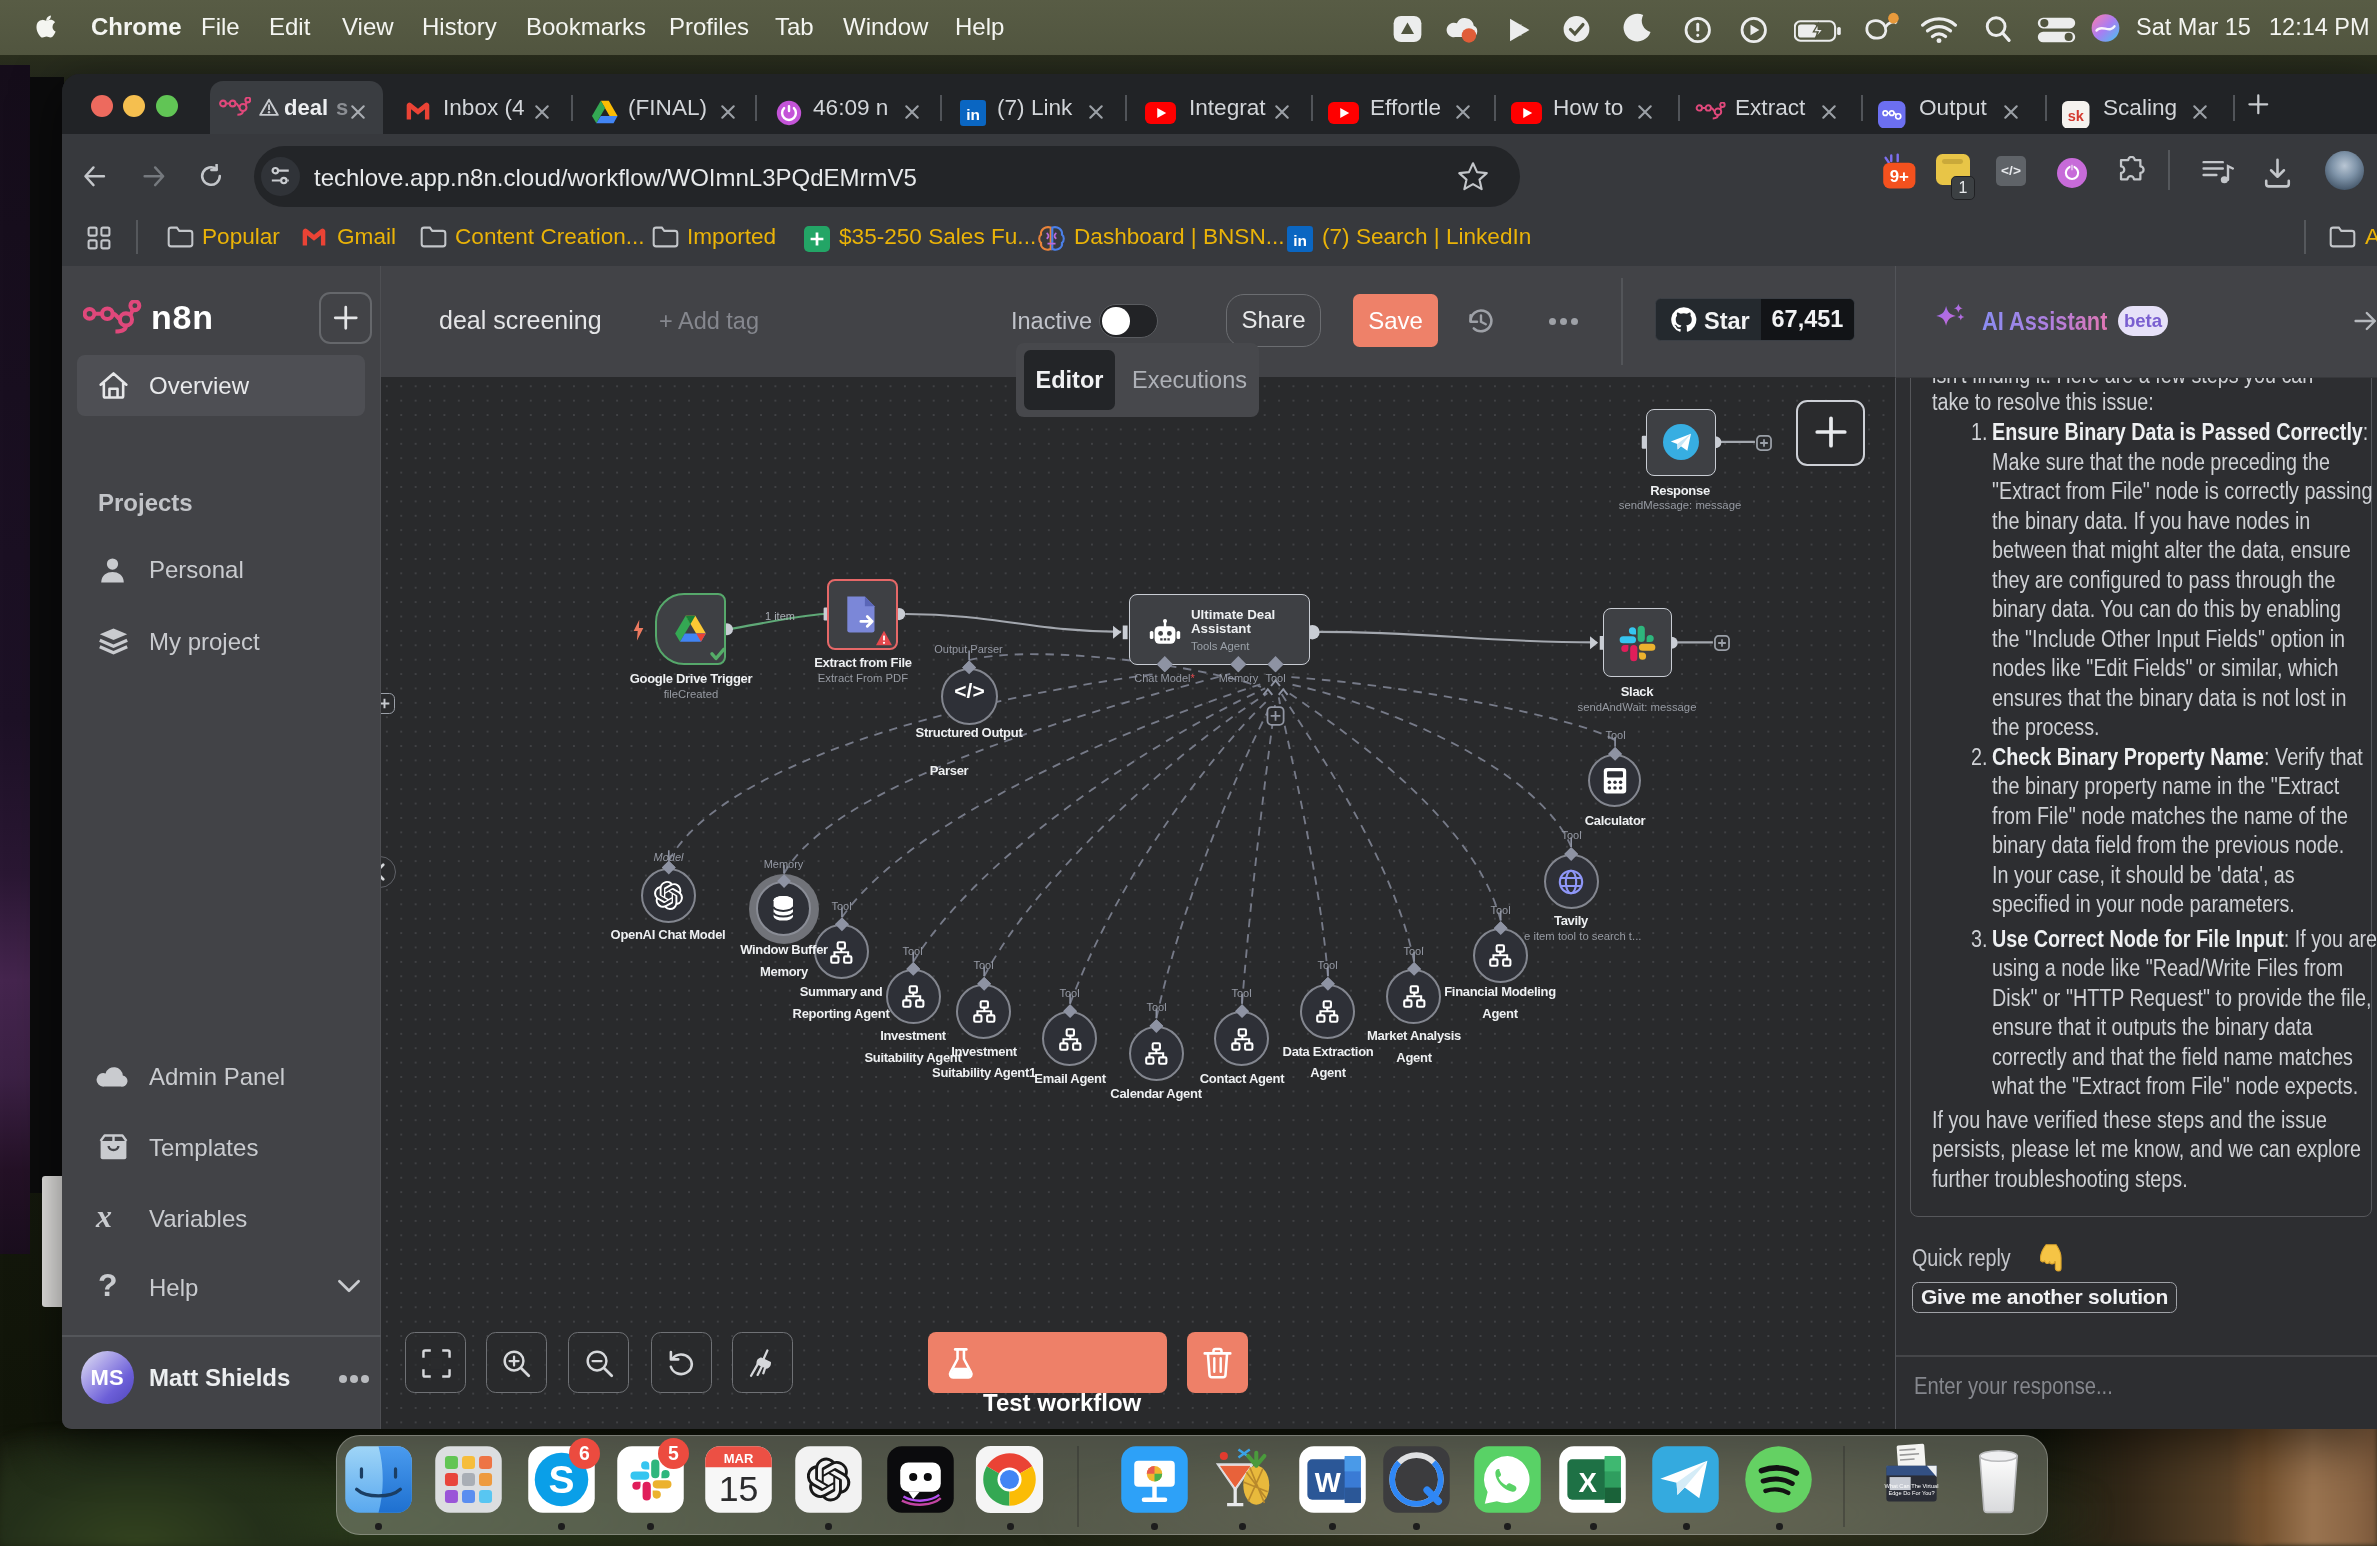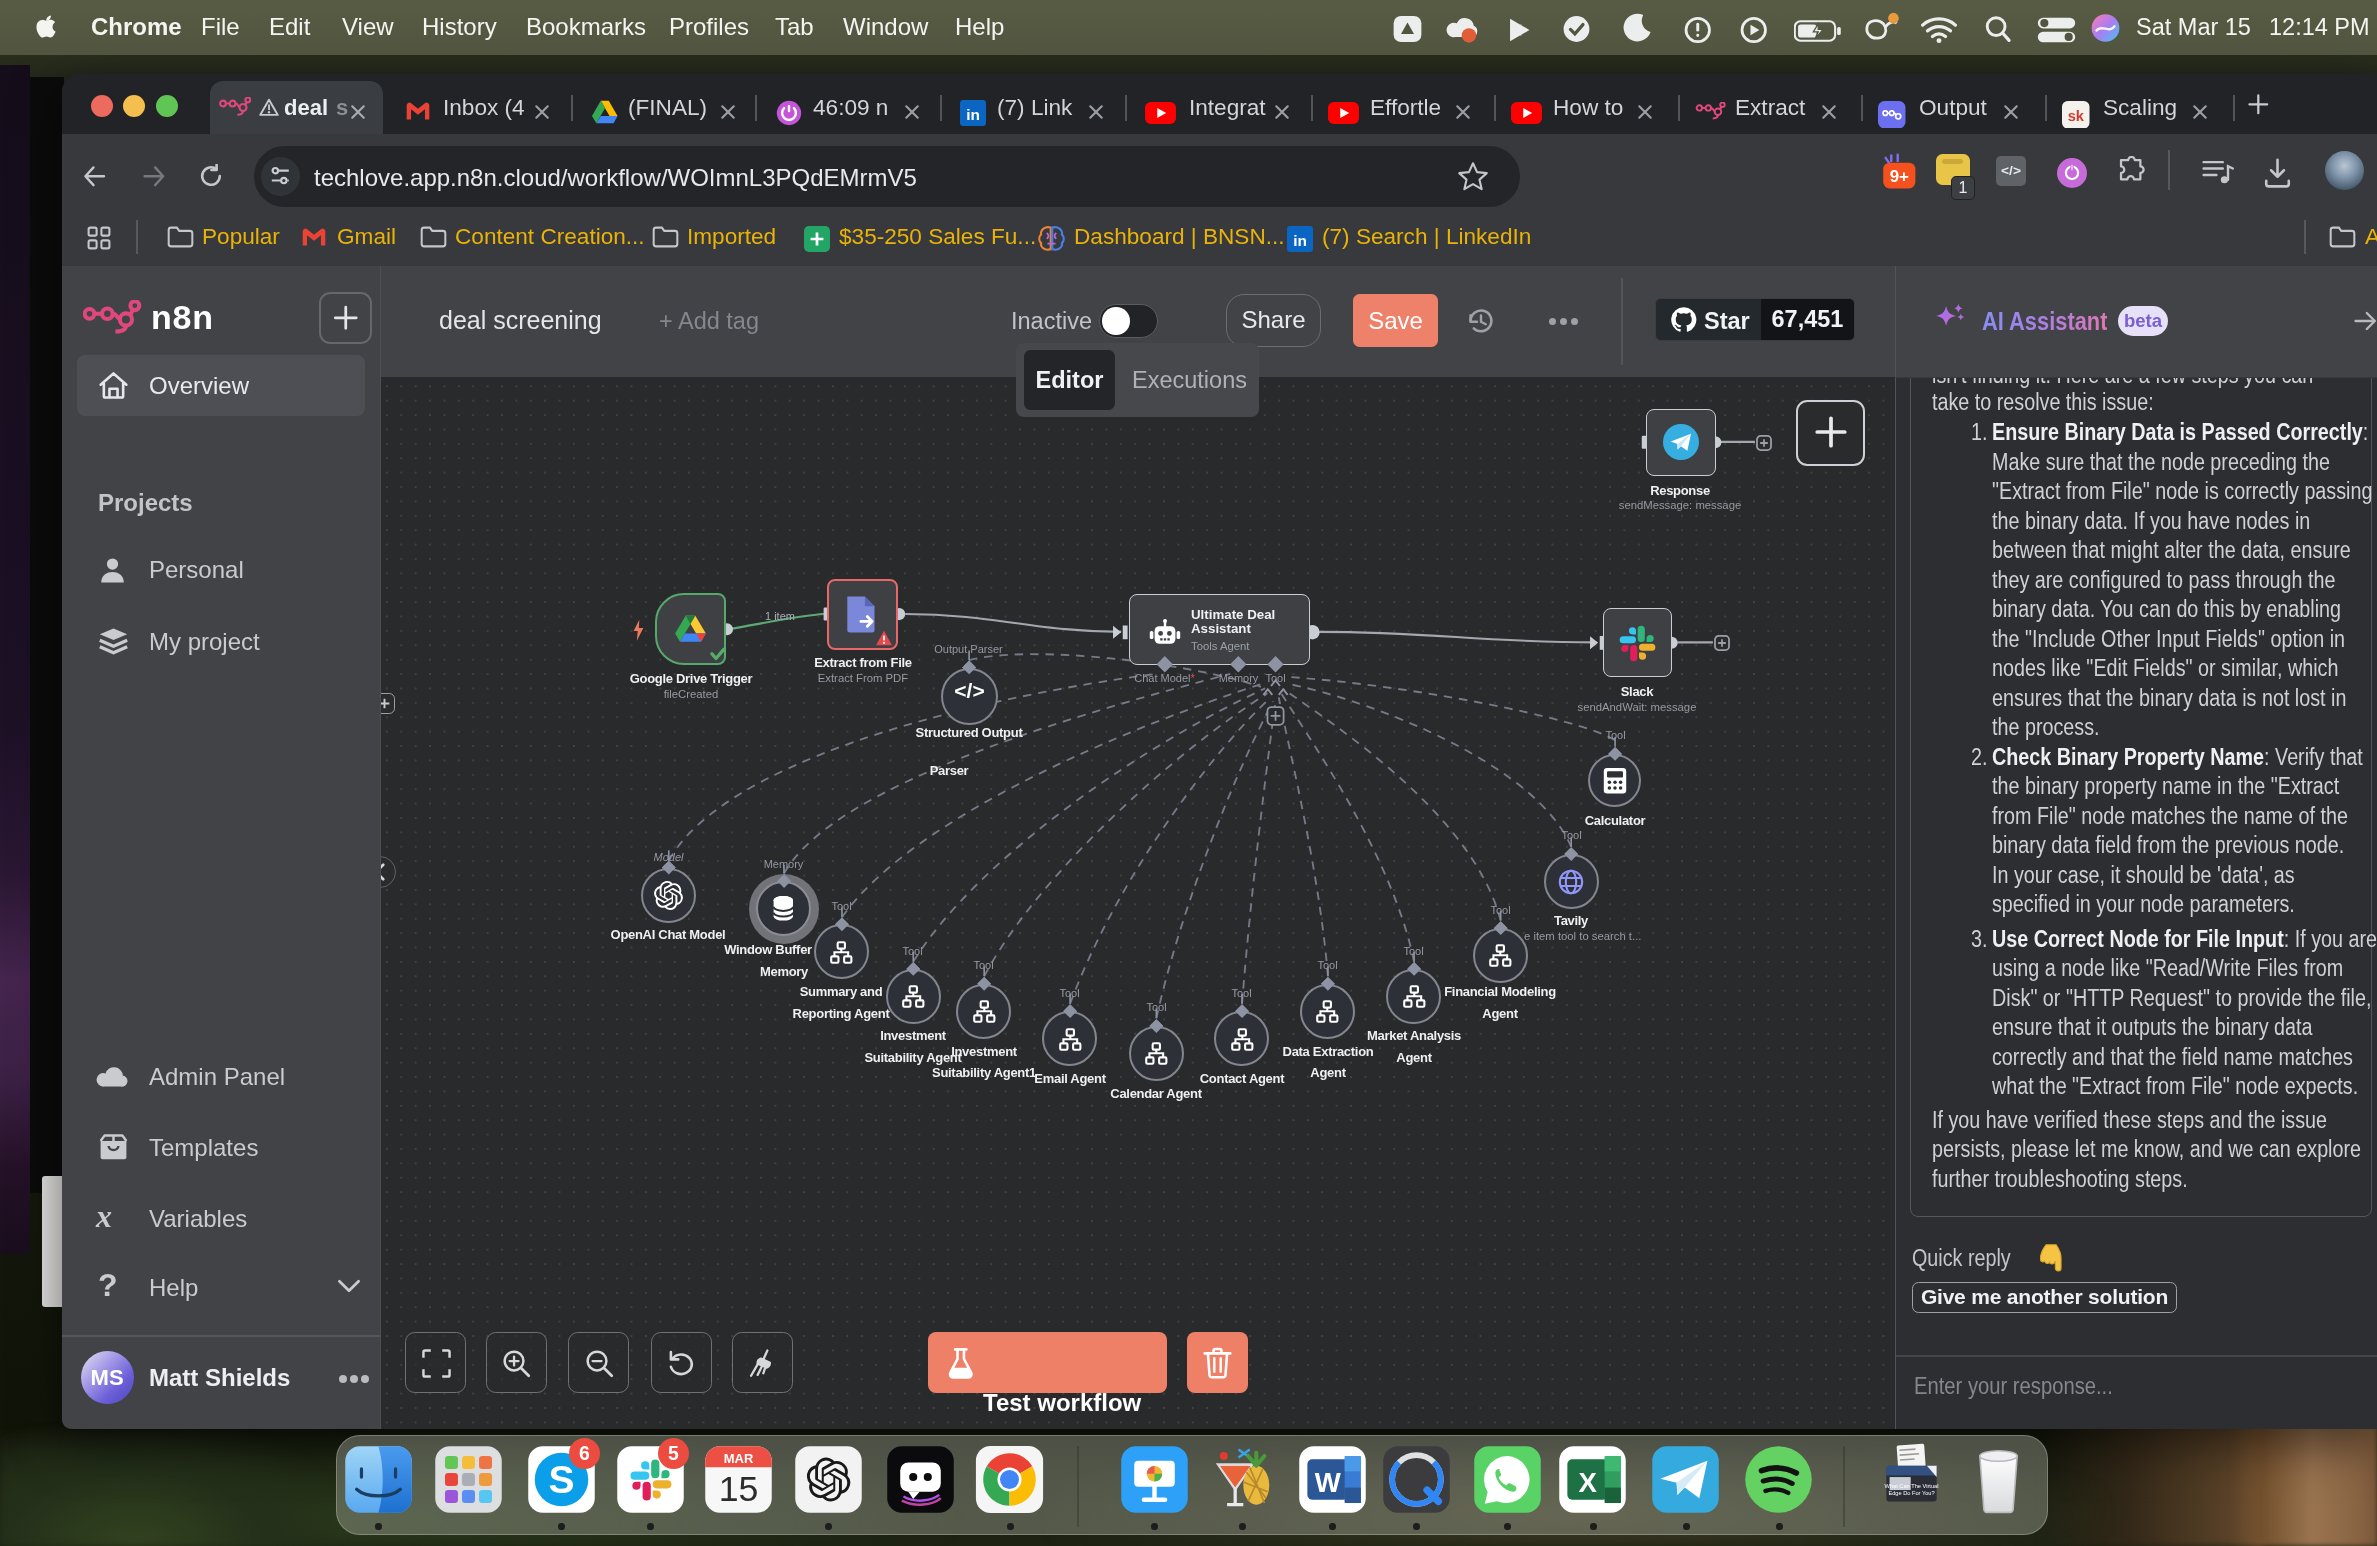--- a/index.html
+++ b/index.html
@@ -583,21 +583,21 @@
         <div class="nlabel" style="left:174px;top:549px;width:226px;">OpenAI Chat Model</div>
 
         <div class="handlelabel" style="left:354px;top:480px;width:97px;">Memory</div>
         <div class="abs" style="left:368px;top:496px;width:70px;height:70px;border-radius:50%;background:#717379;"></div>
         <div class="toolcircle" style="left:375px;top:503px;border-color:#8a8d96;"></div>
         <svg class="abs" style="left:391px;top:517px" width="22.6" height="27.5" viewBox="0 0 28 34">
             <path d="M2 6.5 a12 5.2 0 0 1 24 0 v20 a12 5.2 0 0 1-24 0 z" fill="#fff"></path>
             <ellipse cx="14" cy="6.5" rx="12" ry="5.2" fill="#fff"></ellipse>
             <path d="M2 14.5 a12 5.2 0 0 0 24 0 M2 21.5 a12 5.2 0 0 0 24 0" stroke="#2e3037" stroke-width="2.4" fill="none"></path>
           </svg>
-        <div class="nlabel" style="left:274px;top:564px;width:226px;">Window Buffer</div>
+        <div class="nlabel" style="left:290px;top:564px;width:226px;">Window Buffer</div>
         <div class="nlabel" style="left:290px;top:586px;width:226px;">Memory</div>
 
         <div class="handlelabel" style="left:412px;top:522px;width:97px;">Tool</div>
         <div class="toolcircle" style="left:433px;top:546px;"></div>
         <div class="nlabel" style="left:347px;top:606px;width:226px;">Summary and</div>
         <div class="nlabel" style="left:347px;top:628px;width:226px;">Reporting Agent</div>
         <div class="handlelabel" style="left:483px;top:567px;width:97px;">Tool</div>
         <div class="toolcircle" style="left:505px;top:591px;"></div>
         <div class="nlabel" style="left:419px;top:650px;width:226px;">Investment</div>
         <div class="nlabel" style="left:419px;top:672px;width:226px;">Suitability Agent</div>

